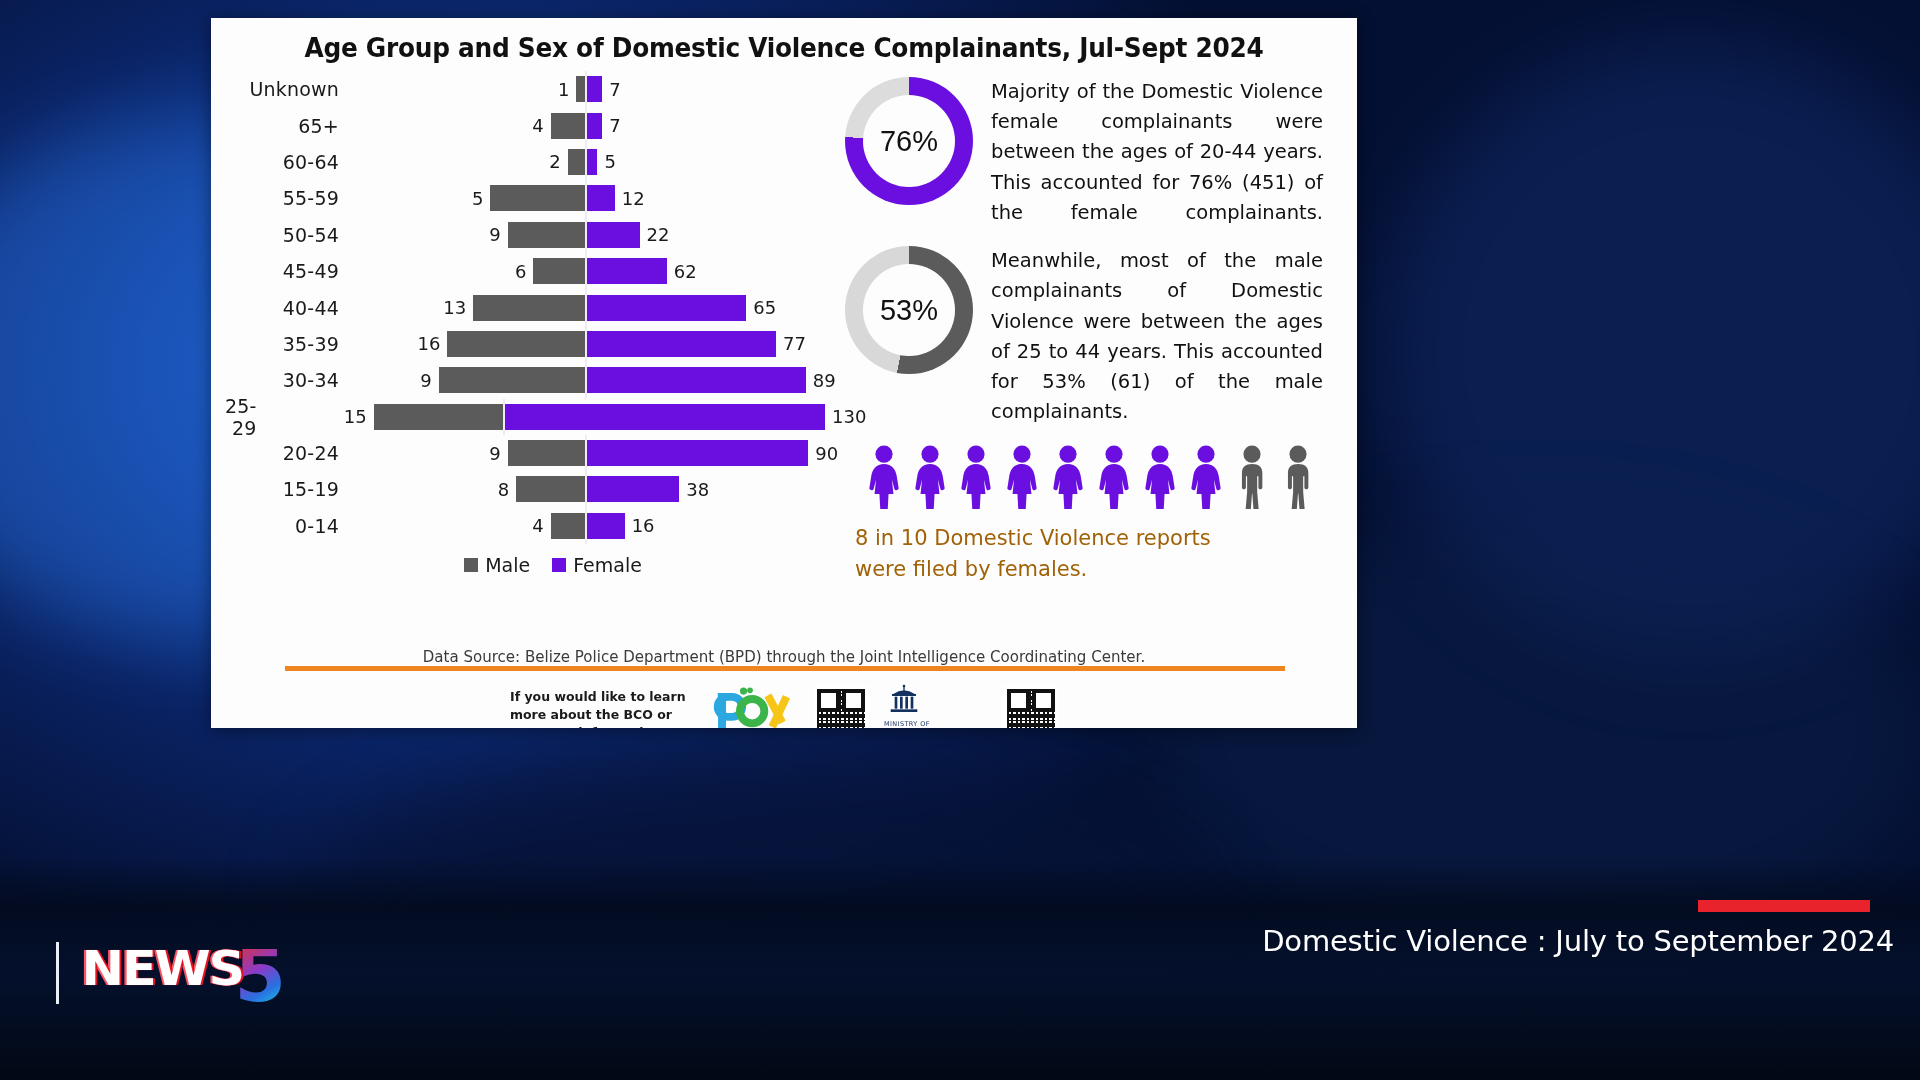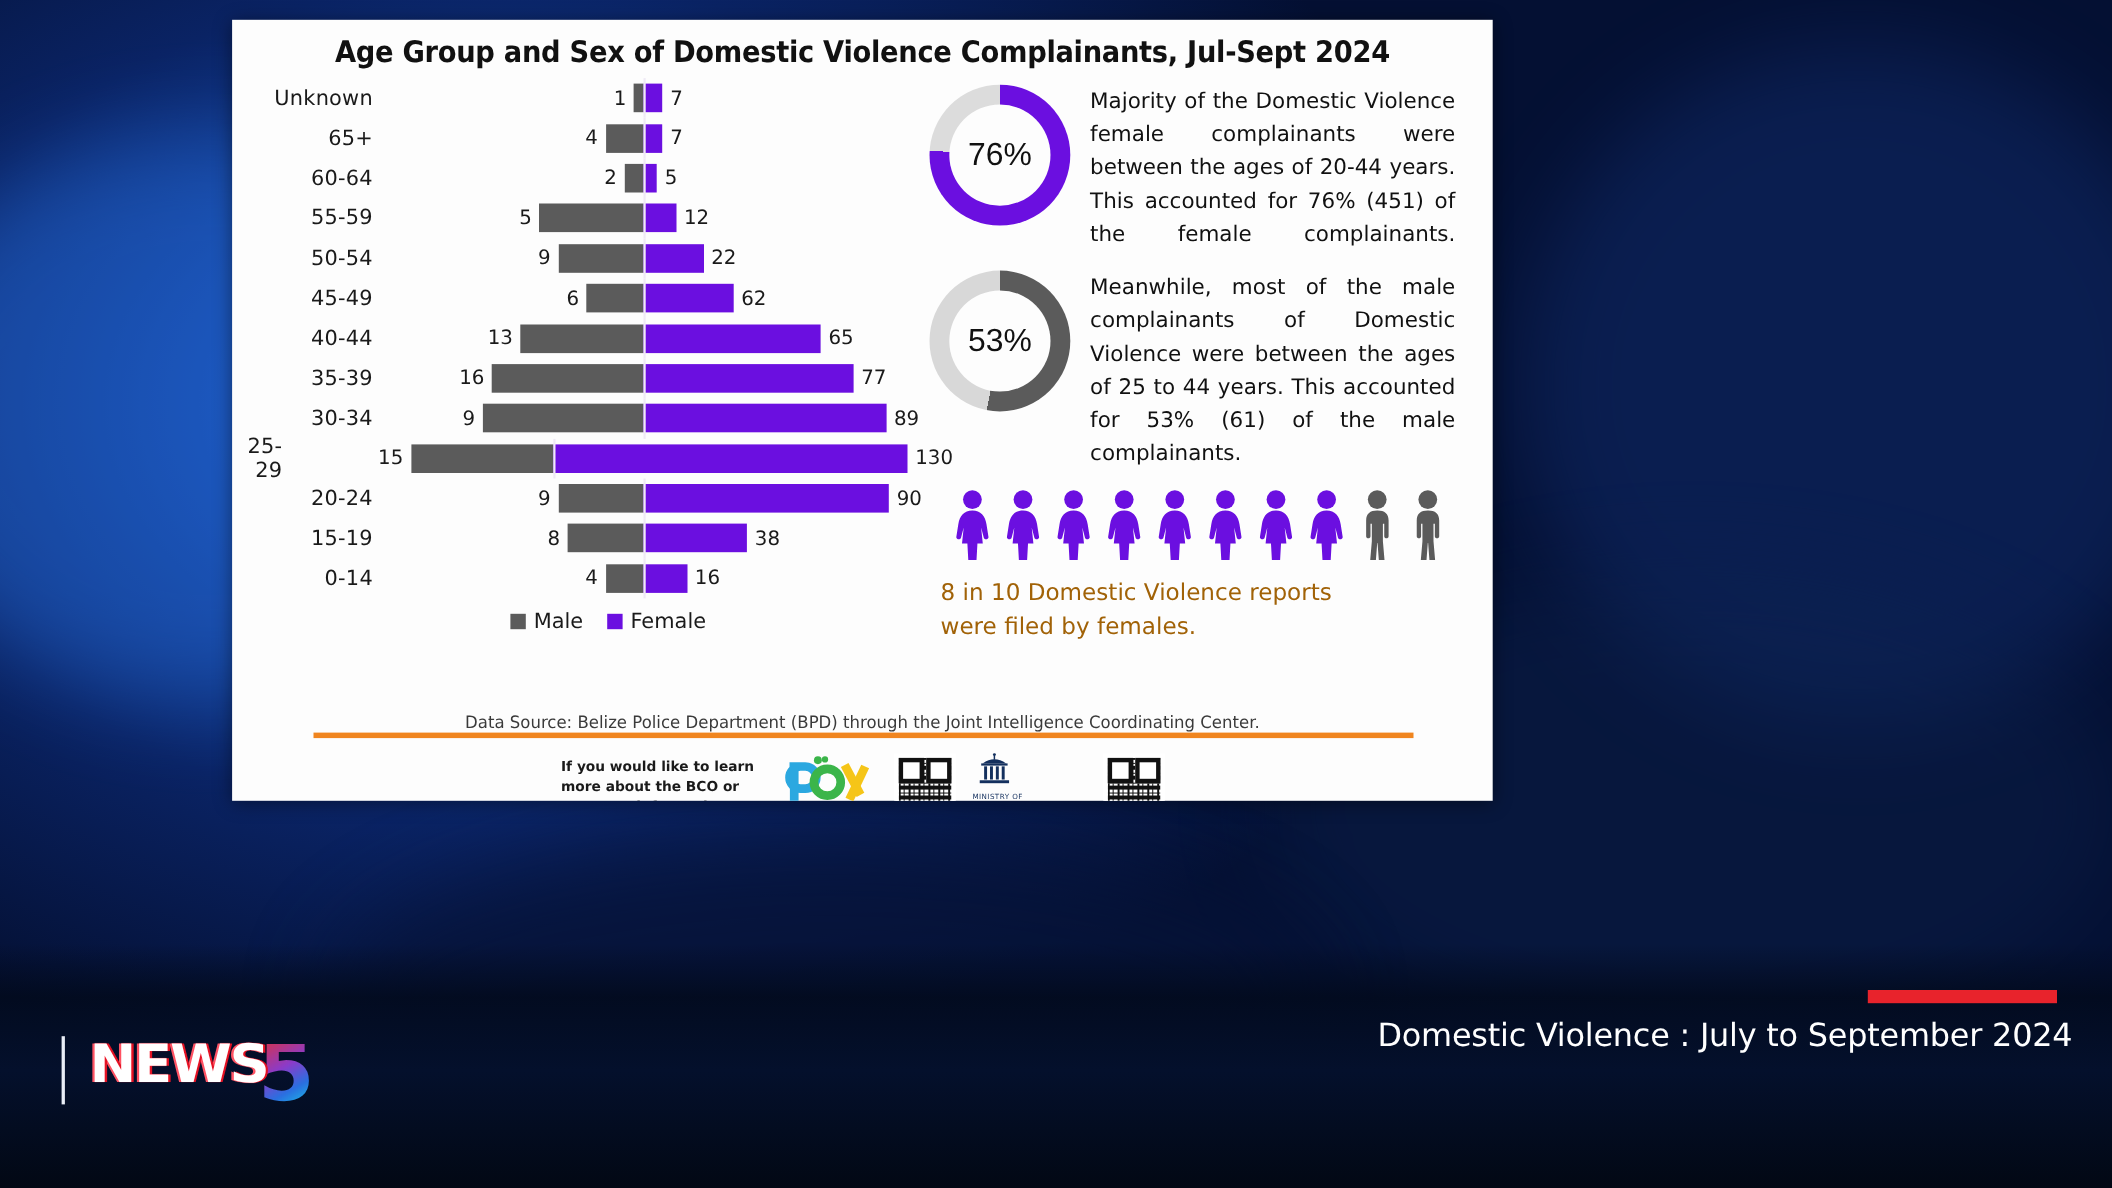--- a/index.html
+++ b/index.html
@@ -261,21 +261,21 @@
     line-height: .72;
     background: linear-gradient(150deg, #d6324a 0%, #8b3bc9 42%, #2a6fe0 72%, #19c3e6 100%);
     -webkit-background-clip: text;
     background-clip: text;
     color: transparent;
     margin-left: -4px;
     margin-bottom: -6px;
   }
   .banner-headline {
     position: absolute;
-    right: 36px; top: 66px;
+    right: 26px; top: 66px;
     font-family: "DejaVu Sans", sans-serif;
     font-size: 29px;
     color: #ffffff;
     letter-spacing: -0.2px;
     white-space: nowrap;
   }
   .banner-source {
     position: absolute;
     left: 0; right: 0; top: 110px;
     text-align: center;

